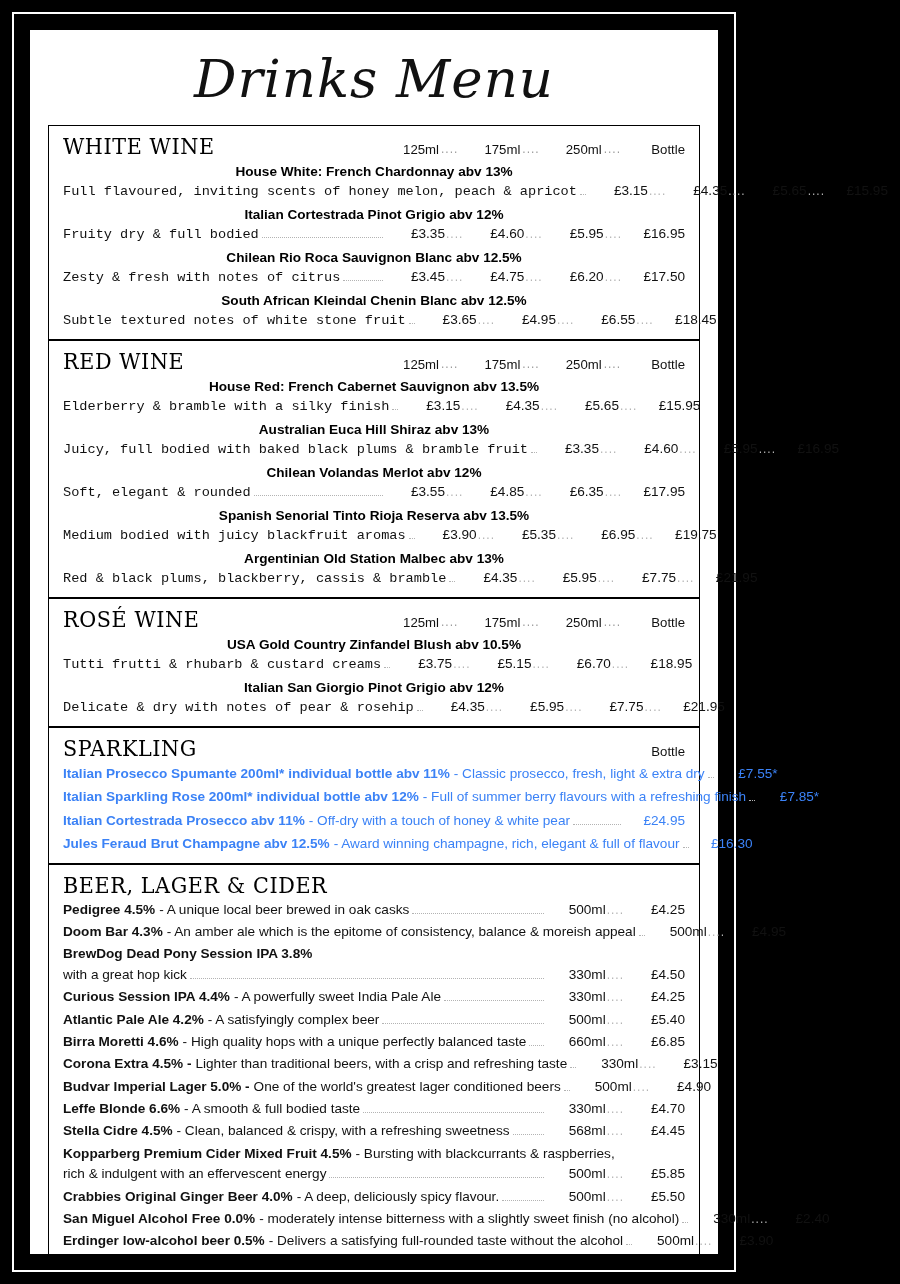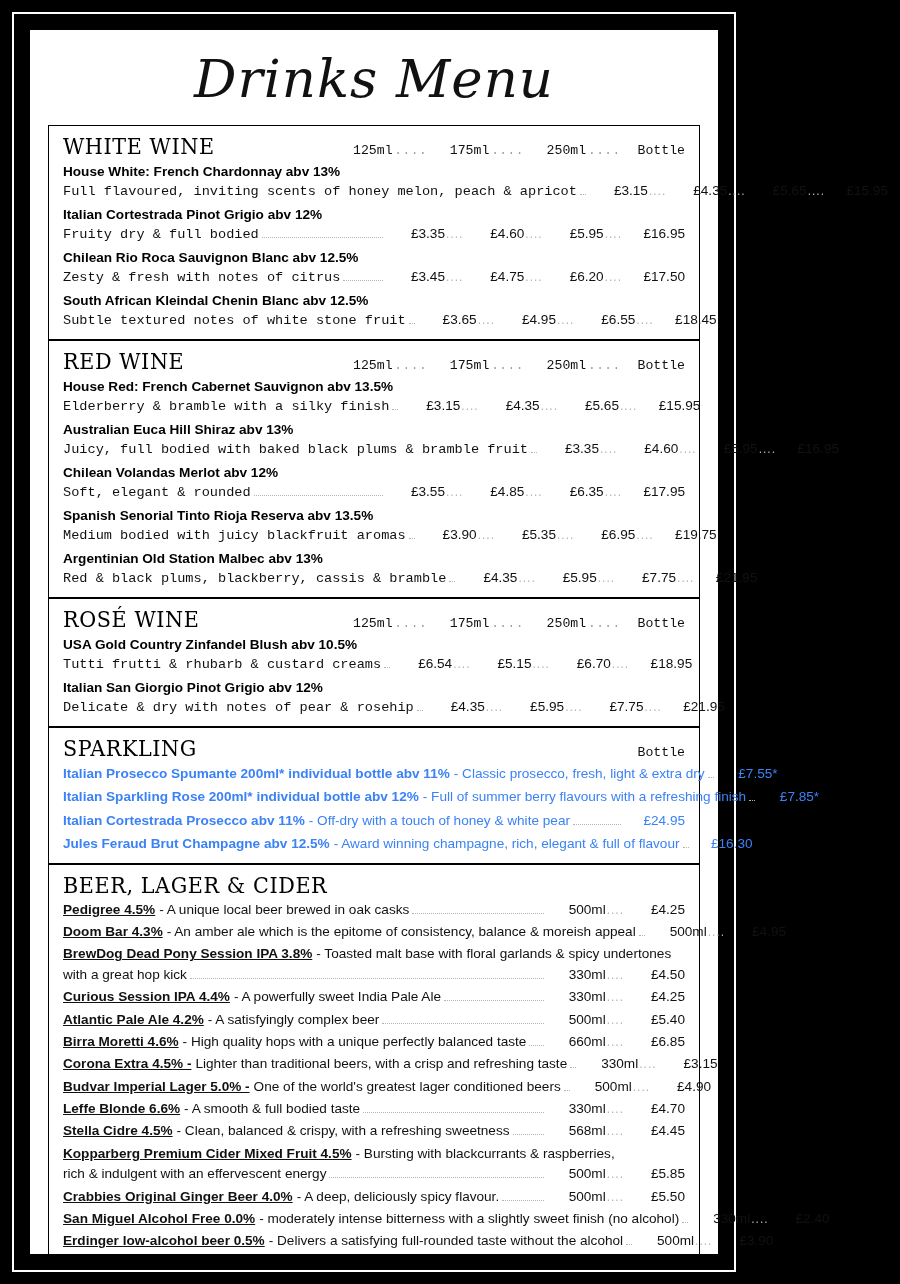--- a/index.html
+++ b/index.html
@@ -72,39 +72,39 @@
     font-size: 23px;
     letter-spacing: 0.6px;
     color: #000;
     font-stretch: condensed;
     white-space: nowrap;
   }
   .sec-cols {
     font-size: 13.2px;
     color: #111;
     display: flex;
-    align-items: center;
+    align-items: flex-start;
     white-space: nowrap;
-    font-family: Liberation Mono, monospace;
   }
   .sec-cols .colh { text-align: right; }
   .sec-cols .dots {
     color: #9a9a9a;
     letter-spacing: 1px;
     padding: 0 2px;
     font-size: 12px;
   }
 
   
   .wine-item { margin-top: 3px; }
   .wine-name {
     font-weight: bold;
     font-size: 13.6px;
     line-height: 1.42;
     color: #000;
+    text-align: center;
   }
   .wine-line {
     display: flex;
     align-items: baseline;
     font-size: 13.6px;
     line-height: 1.45;
     color: #111;
   }
   .wine-desc { white-space: nowrap; font-family: Liberation Mono, monospace; }
   .leader {
@@ -135,21 +135,21 @@
     line-height: 1.5;
     margin-top: 3px;
     color: #3b82f6;
   }
   .spark-name { font-weight: bold; white-space: nowrap; }
   .spark-desc { white-space: nowrap; padding-left: 4px; }
 
   
   .beer-item { margin-top: 2px; font-size: 13.6px; line-height: 1.5; color: #111; }
   .beer-row { display: flex; align-items: baseline; }
-  .beer-name { font-weight: bold; white-space: nowrap; text-decoration: underline; }
+  .beer-name { font-weight: bold; white-space: nowrap; }
   .beer-desc { white-space: nowrap; padding-left: 4px; }
   .beer-cont { white-space: nowrap; }
   .vol { flex: 0 0 auto; text-align: right; white-space: nowrap; }
 
   .w60 { width: 60px; }
   .w62 { width: 62px; }
 </style>
 </head>
 <body>
 
@@ -329,21 +329,21 @@
                   <span class="dots">....</span>
                   <span class="colh w62">Bottle</span>
                 </span>
       </div>
 
       <div class="wine-item">
         <div class="wine-name">USA Gold Country Zinfandel Blush abv 10.5%</div>
         <div class="wine-line">
           <span class="wine-desc">Tutti frutti &amp; rhubarb &amp; custard creams</span>
           <span class="leader"></span>
-          <span class="price w60">£6.54</span>
+          <span class="price w60">£3.75</span>
                   <span class="mini-dots">....</span>
                   <span class="price w60">£5.15</span>
                   <span class="mini-dots">....</span>
                   <span class="price w60">£6.70</span>
                   <span class="mini-dots">....</span>
                   <span class="price w62">£18.95</span>
         </div>
       </div>
       <div class="wine-item">
         <div class="wine-name">Italian San Giorgio Pinot Grigio abv 12%</div>
@@ -416,21 +416,20 @@
 
       <span class="leader"></span>
       <span class="vol w60">500ml</span>
       <span class="mini-dots">....</span>
       <span class="price w60">£4.95</span>
           </div>
         </div>
         <div class="beer-item">
           <div class="beer-row">
             <span class="beer-name">BrewDog Dead Pony Session IPA 3.8%</span>
-            <span class="beer-desc">- Toasted malt base with floral garlands &amp; spicy undertones</span>
           </div>
           <div class="beer-row">
             <span class="beer-cont">with a great hop kick</span>
 
       <span class="leader"></span>
       <span class="vol w60">330ml</span>
       <span class="mini-dots">....</span>
       <span class="price w60">£4.50</span>
           </div>
         </div>

